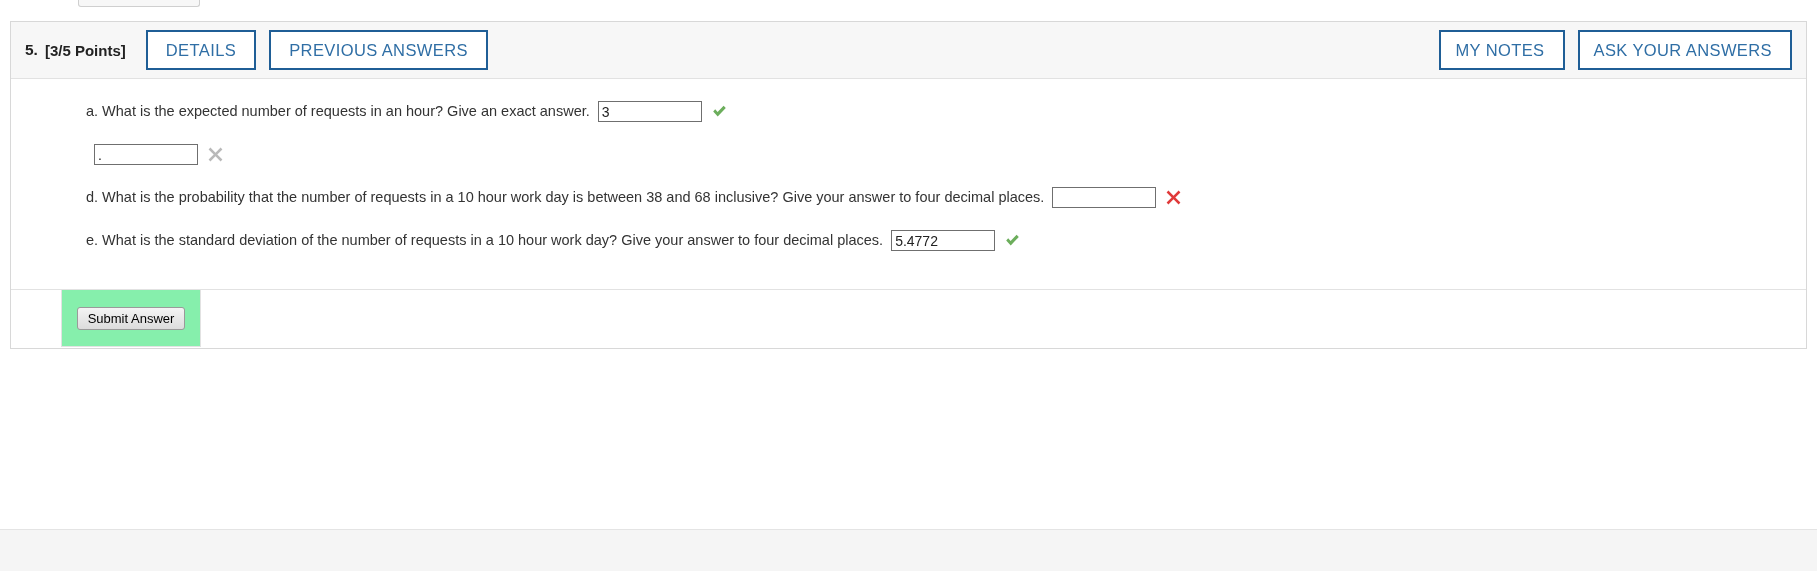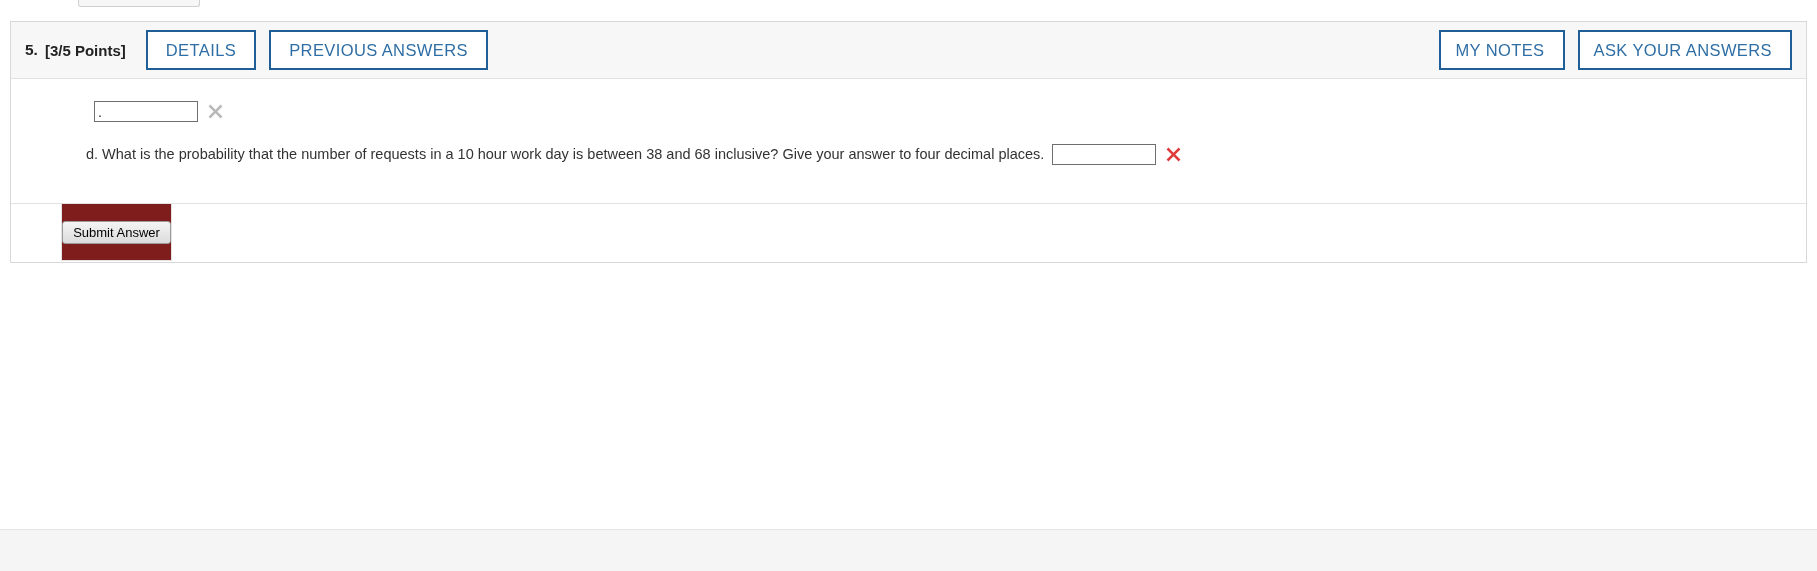--- a/index.html
+++ b/index.html
@@ -134,26 +134,26 @@
   .submit-wrap {
     position: relative;
     margin-top: 38px;
     border-top: 1px solid #e2e2e2;
     height: 58px;
   }
   .submit-box {
     position: absolute;
     left: 50px;
     top: 0;
-    width: 111px;
+    width: 140px;
     height: 57px;
     border-left: 1px solid #e2e2e2;
     border-right: 1px solid #e2e2e2;
     border-bottom: 1px solid #e2e2e2;
-    background: #7f1d1d;
+    background: #86efac;
     box-sizing: border-box;
     display: flex;
     align-items: center;
     justify-content: center;
   }
   .submit-button {
     font-family: "Liberation Sans", sans-serif;
     font-size: 13px;
     color: #000000;
     background: linear-gradient(#f4f4f4, #dcdcdc);
@@ -193,20 +193,29 @@
 
       <span class="header-spacer"></span>
 
       <button class="hdr-btn right-group">MY NOTES</button>
       <button class="hdr-btn right-group">ASK YOUR ANSWERS</button>
     </div>
 
     <div class="problem-body">
 
 
+      <div class="part-row">
+        <span class="part-text">a. What is the expected number of requests in an hour? Give an exact answer.</span>
+        <input class="answer-input" type="text" value="3" style="">
+        <span class="status-icon">
+          <svg width="17" height="17" viewBox="0 0 17 17">
+            <path d="M2.2 8.4 L4.2 6.3 L6.6 8.9 L12.6 2.8 L14.8 5.0 L6.7 13.4 Z" fill="#6cae5c"></path>
+          </svg>
+        </span>
+      </div>
 
       <div class="part-row">
         <input class="answer-input" type="text" value="." style="">
         <span class="status-icon">
           <svg width="17" height="17" viewBox="0 0 17 17">
             <path d="M3.4 1.6 L8.5 6.7 L13.6 1.6 L15.4 3.4 L10.3 8.5 L15.4 13.6 L13.6 15.4 L8.5 10.3 L3.4 15.4 L1.6 13.6 L6.7 8.5 L1.6 3.4 Z" fill="#b9b9b9"></path>
           </svg>
         </span>
       </div>
 
@@ -214,20 +223,29 @@
       <div class="part-row">
         <span class="part-text">d. What is the probability that the number of requests in a 10 hour work day is between 38 and 68 inclusive? Give your answer to four decimal places.</span>
         <input class="answer-input" type="text" value="" style="">
         <span class="status-icon">
           <svg width="17" height="17" viewBox="0 0 17 17">
             <path d="M3.4 1.6 L8.5 6.7 L13.6 1.6 L15.4 3.4 L10.3 8.5 L15.4 13.6 L13.6 15.4 L8.5 10.3 L3.4 15.4 L1.6 13.6 L6.7 8.5 L1.6 3.4 Z" fill="#e03a3a"></path>
           </svg>
         </span>
       </div>
 
+      <div class="part-row">
+        <span class="part-text">e. What is the standard deviation of the number of requests in a 10 hour work day? Give your answer to four decimal places.</span>
+        <input class="answer-input" type="text" value="5.4772" style="">
+        <span class="status-icon">
+          <svg width="17" height="17" viewBox="0 0 17 17">
+            <path d="M2.2 8.4 L4.2 6.3 L6.6 8.9 L12.6 2.8 L14.8 5.0 L6.7 13.4 Z" fill="#6cae5c"></path>
+          </svg>
+        </span>
+      </div>
 
       <div class="submit-wrap">
         <div class="submit-box">
           <button class="submit-button">Submit Answer</button>
         </div>
       </div>
 
     </div>
   </div>
 

